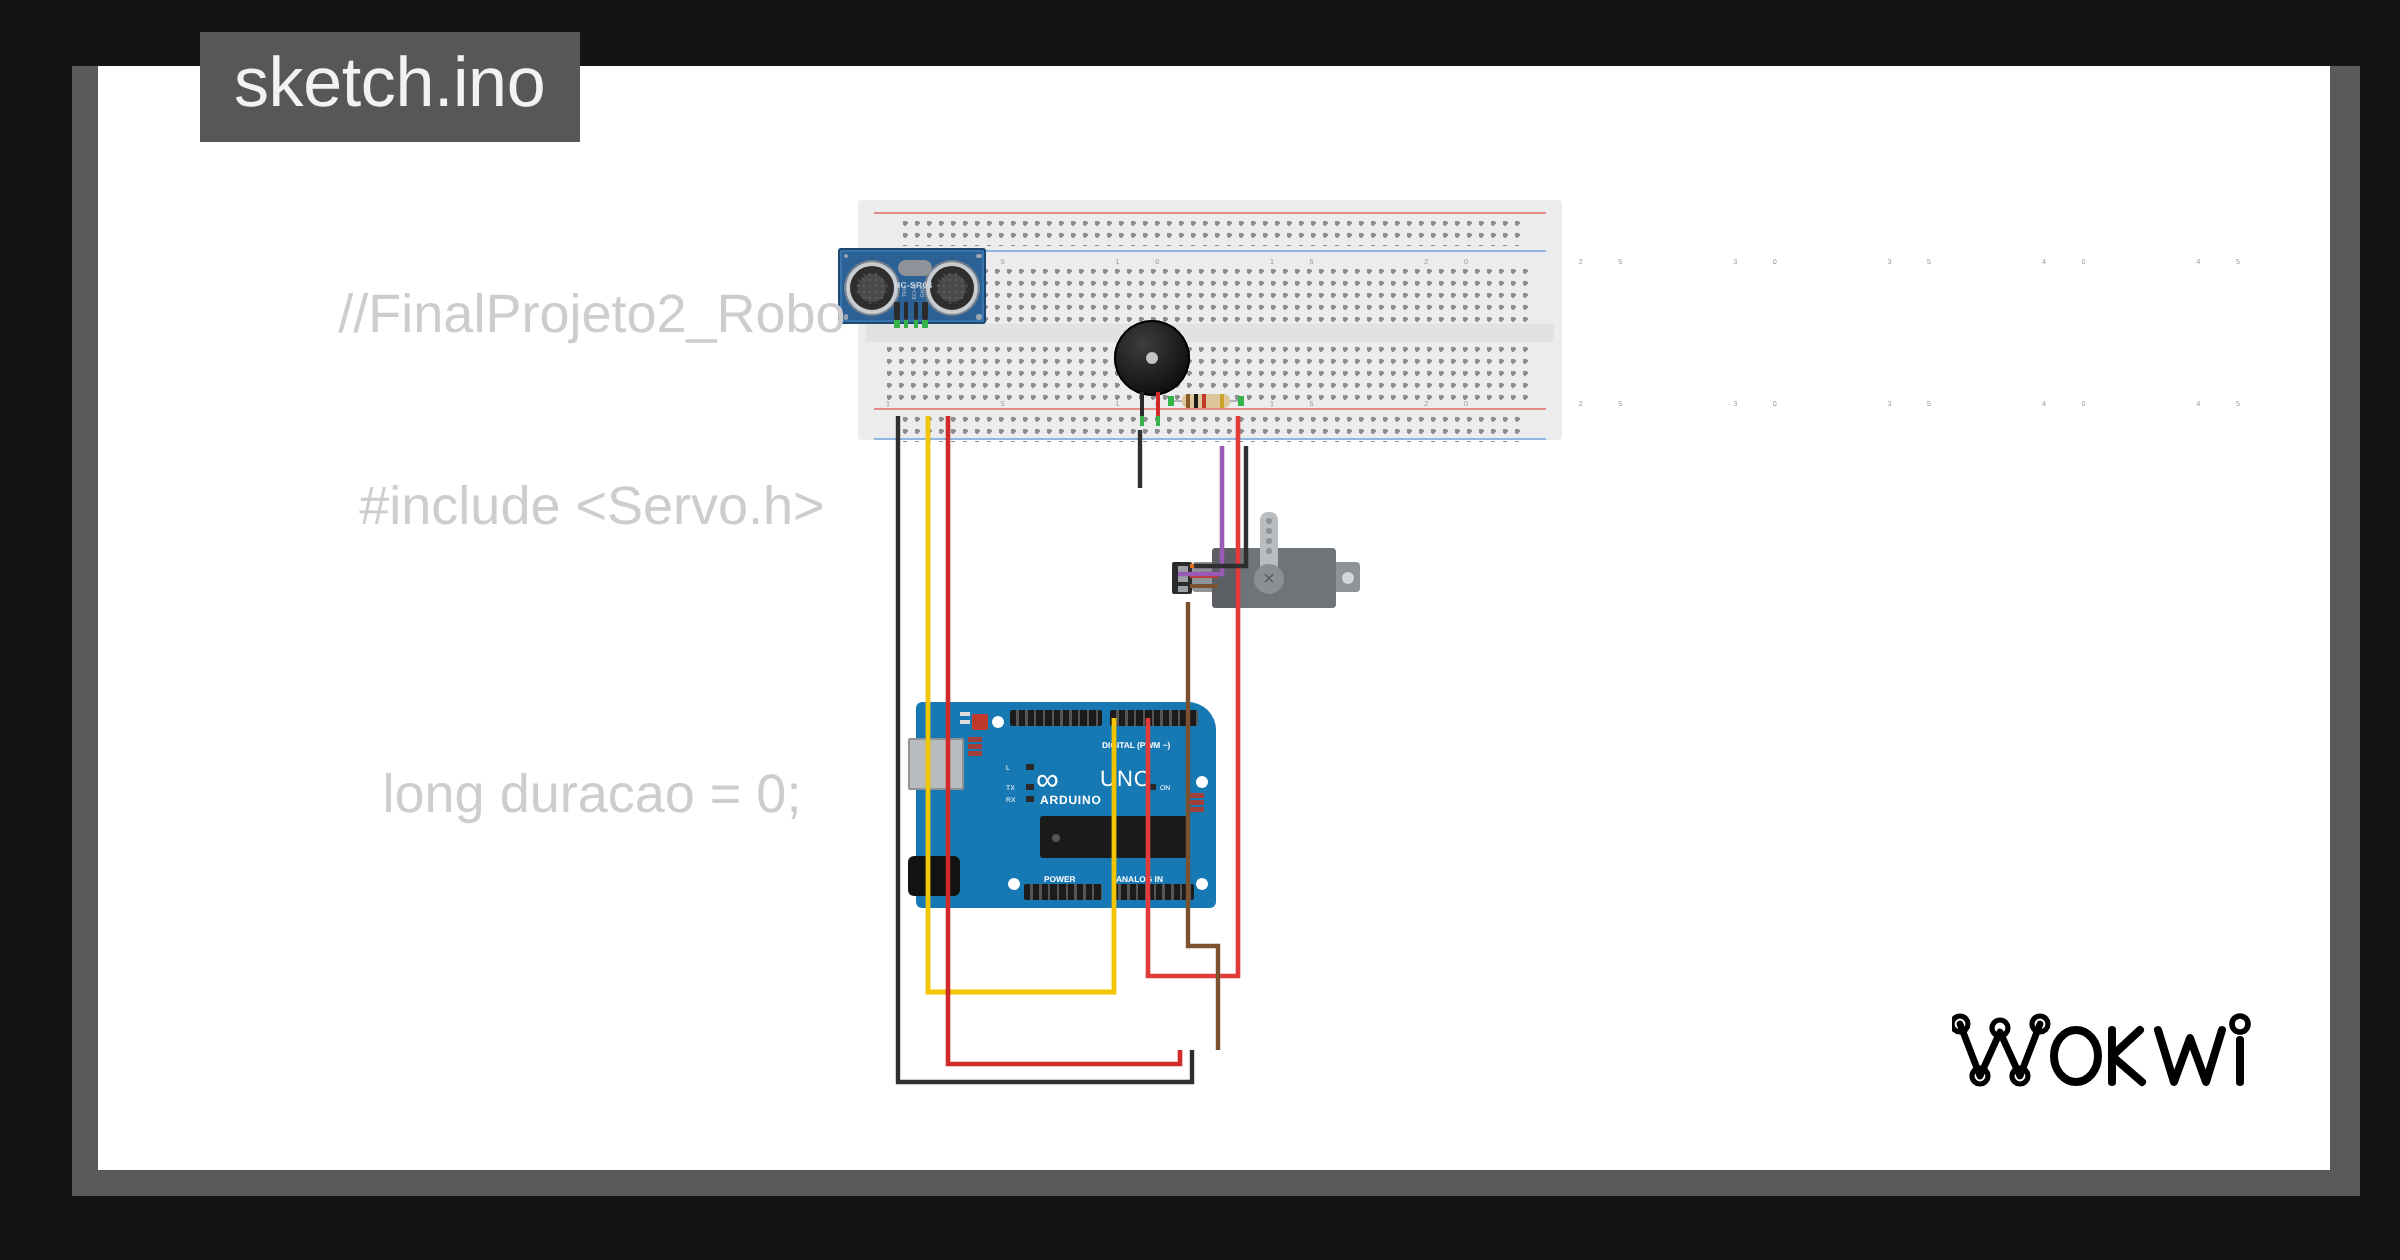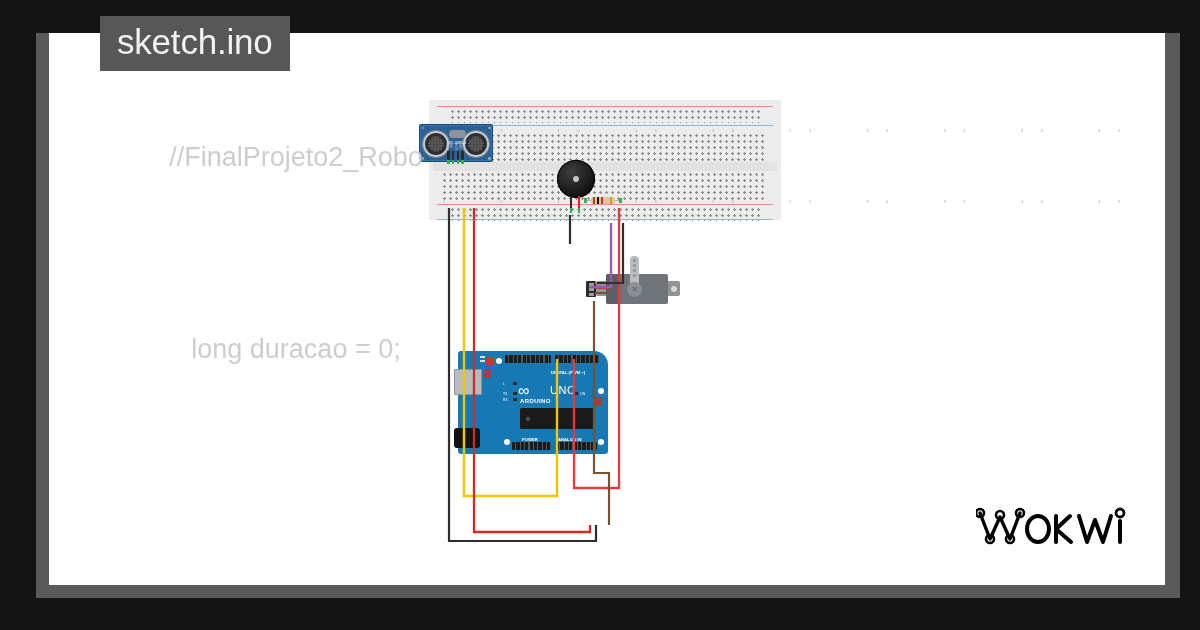--- a/index.html
+++ b/index.html
@@ -350,20 +350,21 @@
 </head>
 <body>
 
 <div id="frame-border"></div>
 
 <div id="content-card">
 
   <div id="code-pane">
     <div class="code-line">//FinalProjeto2_Robo</div>
     <div class="code-line blank"></div>
+    <div class="code-line">#include &lt;Servo.h&gt;</div>
     <div class="code-line blank"></div>
     <div class="code-line blank"></div>
     <div class="code-line">long duracao = 0;</div>
 
   </div>
 
   <div id="circuit-stage">
 
     <div id="breadboard">
       <div class="bb-rail red" style="top:6px;"></div>

